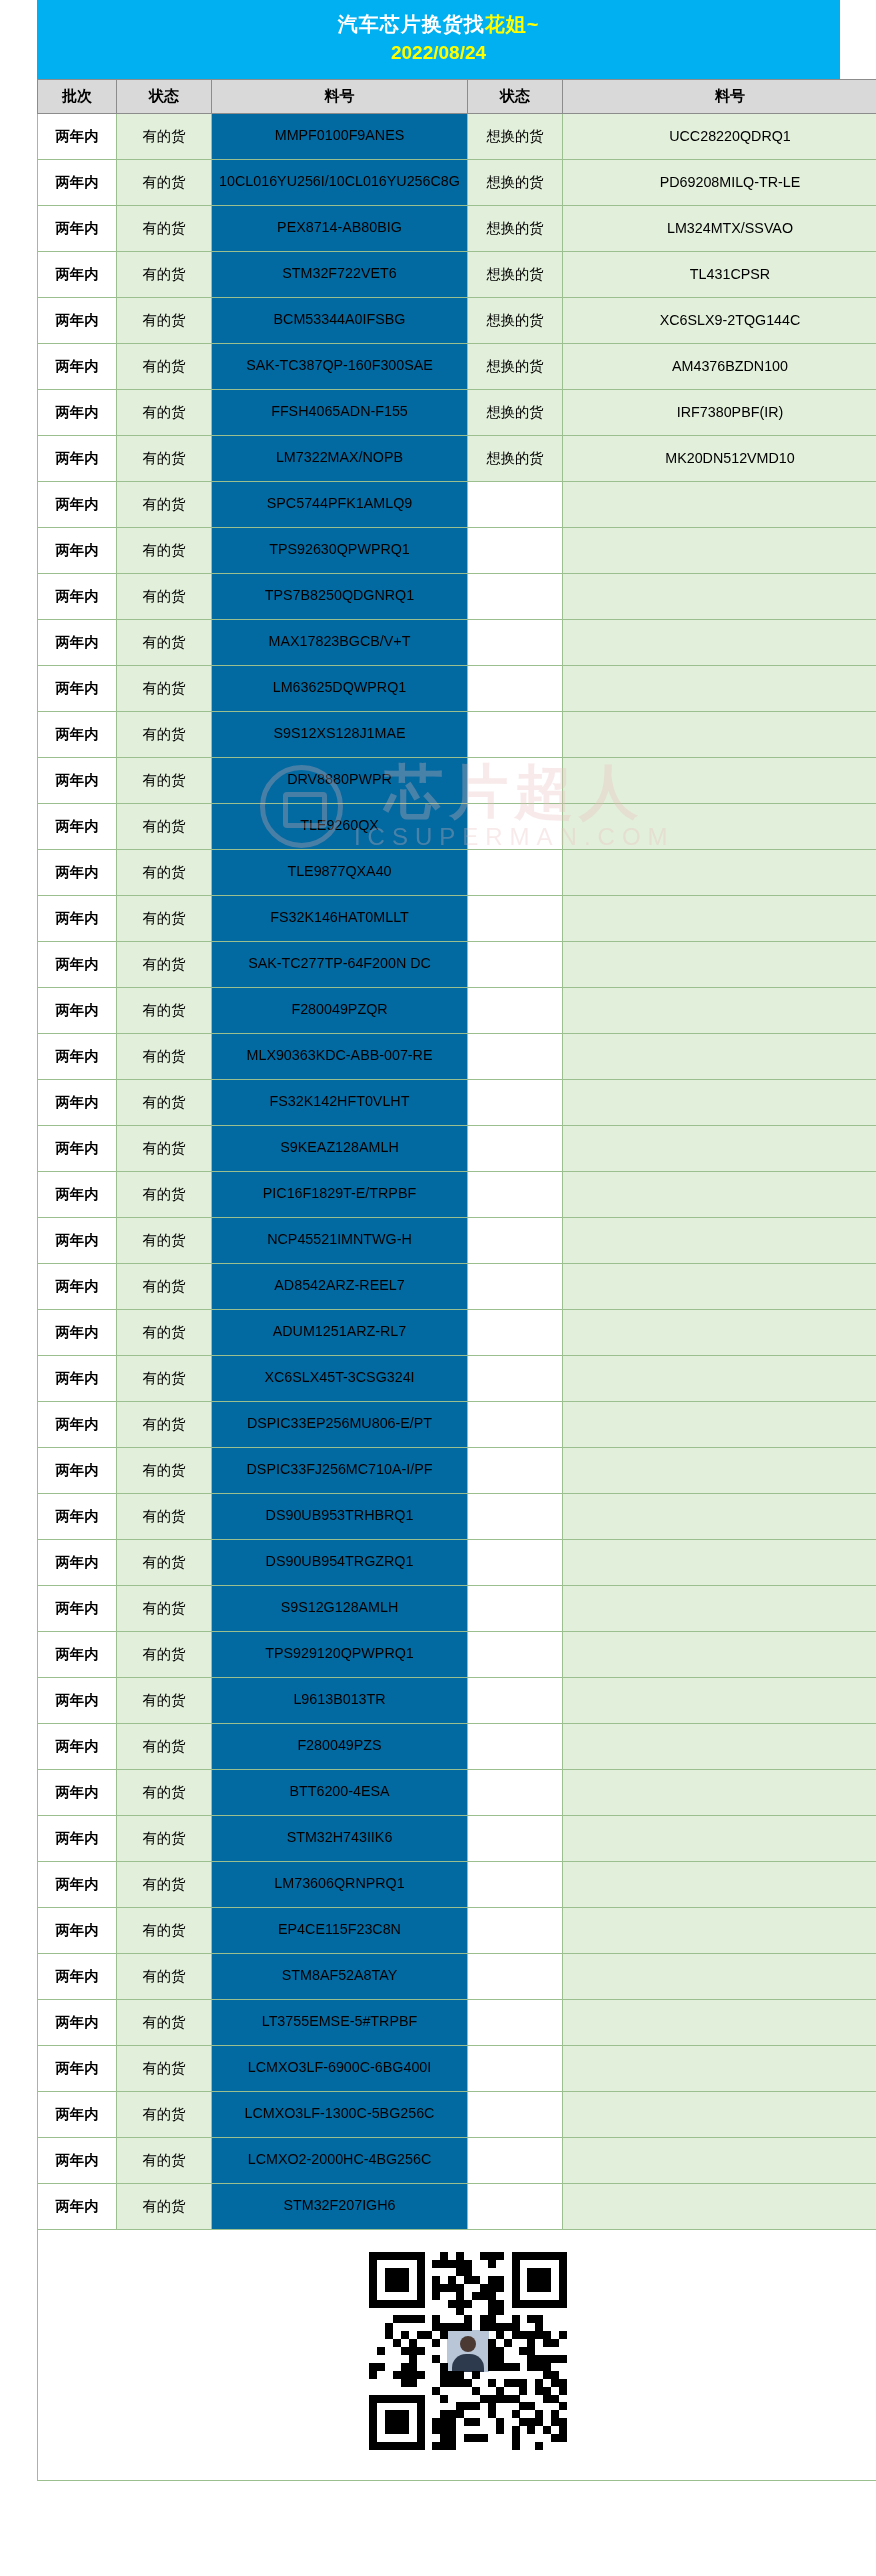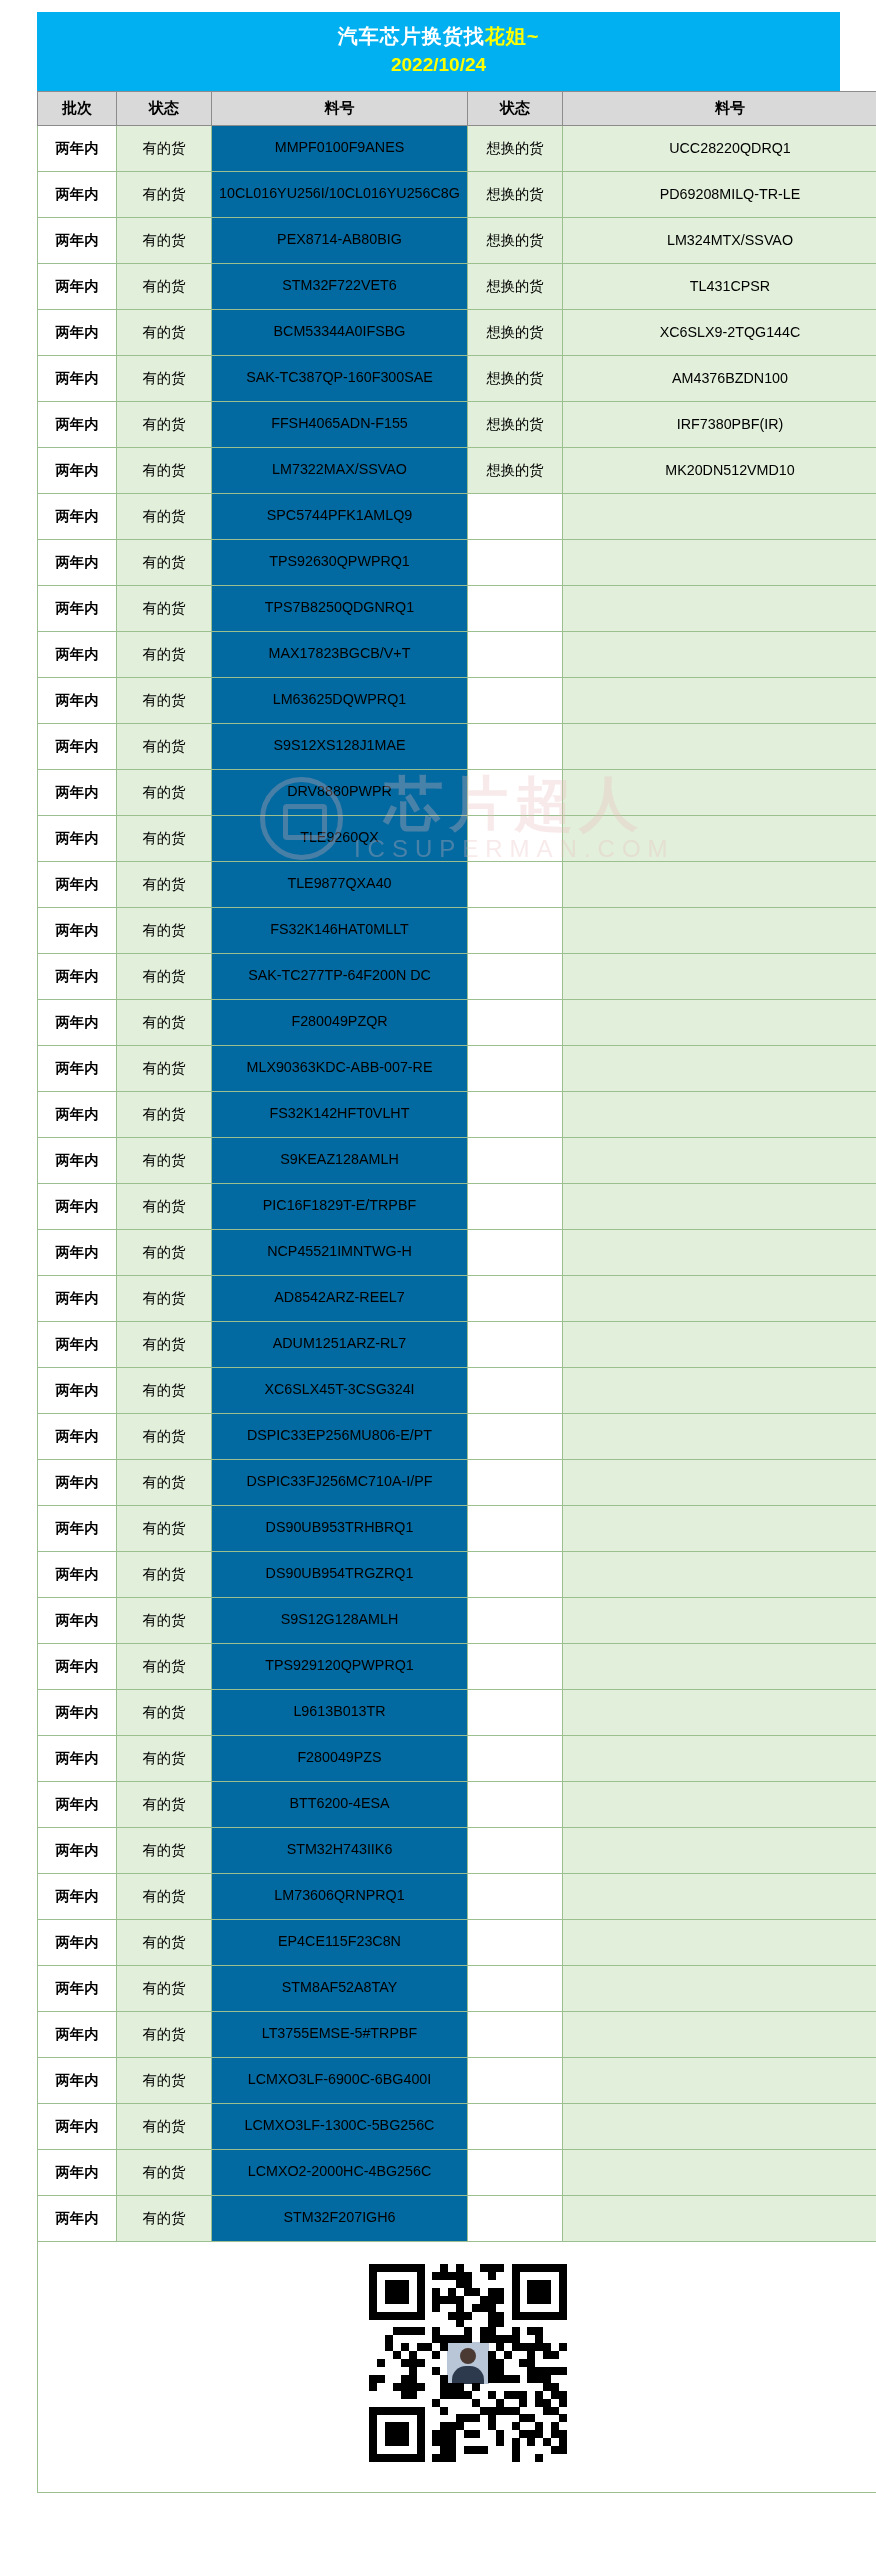--- a/index.html
+++ b/index.html
@@ -6,21 +6,21 @@
     margin: 0;
     padding: 0;
     background: #ffffff;
   }
   body {
     width: 877px;
     font-family: "Liberation Sans", sans-serif;
   }
   .page {
     width: 819px;
-    margin: 12px auto;
+    margin: 0 auto;
     background: #ffffff;
     box-sizing: border-box;
     padding: 0 8px 0 8px;
   }
   .header {
     background: #00b0f0;
     text-align: center;
     padding: 10px 0 12px 0;
     color: #ffffff;
   }
@@ -201,21 +201,21 @@
     background: #2d3a4d;
   }
 </style>
 </head>
 <body>
 
 <div class="page">
 
   <div class="header">
     <div class="line1"><span>汽车芯片换货找</span><span class="hl">花姐~</span></div>
-    <div class="line2">2022/10/24</div>
+    <div class="line2">2022/08/24</div>
   </div>
 
   <div class="watermark-wrap">
 
     <div class="watermark">
       <span class="wm-logo"></span>
       <span class="wm-text">
         <span class="wm-cn">芯片超人</span><br>
         <span class="wm-en">ICSUPERMAN.COM</span>
       </span>
@@ -284,21 +284,21 @@
           <tr>
             <td class="batch">两年内</td>
             <td class="state">有的货</td>
             <td class="part">FFSH4065ADN-F155</td>
             <td class="state2">想换的货</td>
             <td class="part2">IRF7380PBF(IR)</td>
           </tr>
           <tr>
             <td class="batch">两年内</td>
             <td class="state">有的货</td>
-            <td class="part">LM7322MAX/SSVAO</td>
+            <td class="part">LM7322MAX/NOPB</td>
             <td class="state2">想换的货</td>
             <td class="part2">MK20DN512VMD10</td>
           </tr>
           <tr>
             <td class="batch">两年内</td>
             <td class="state">有的货</td>
             <td class="part">SPC5744PFK1AMLQ9</td>
             <td class="blank"></td>
             <td class="empty"></td>
           </tr>

